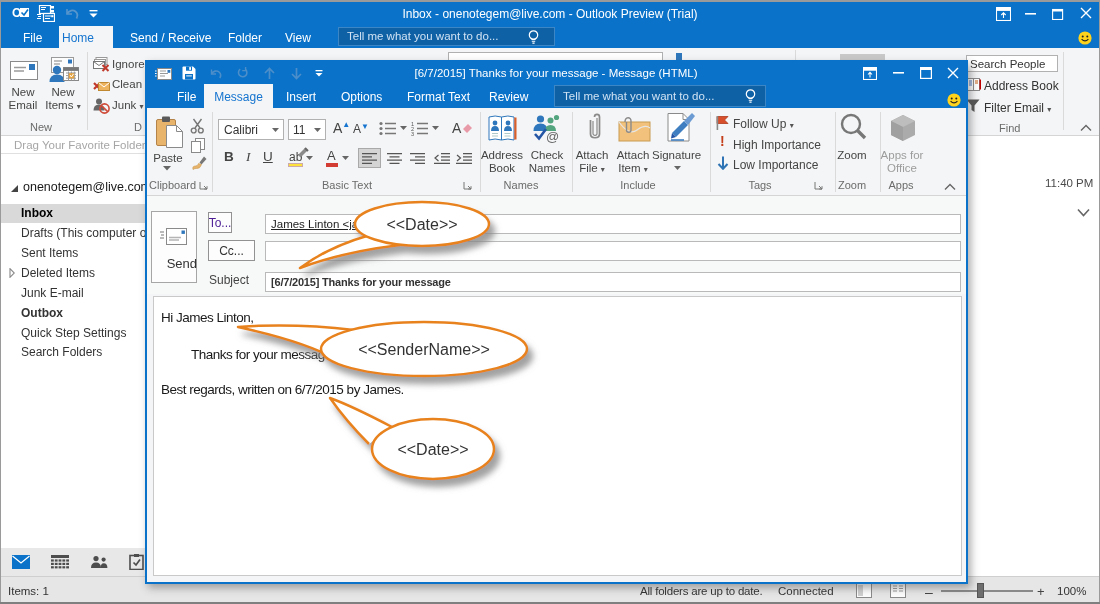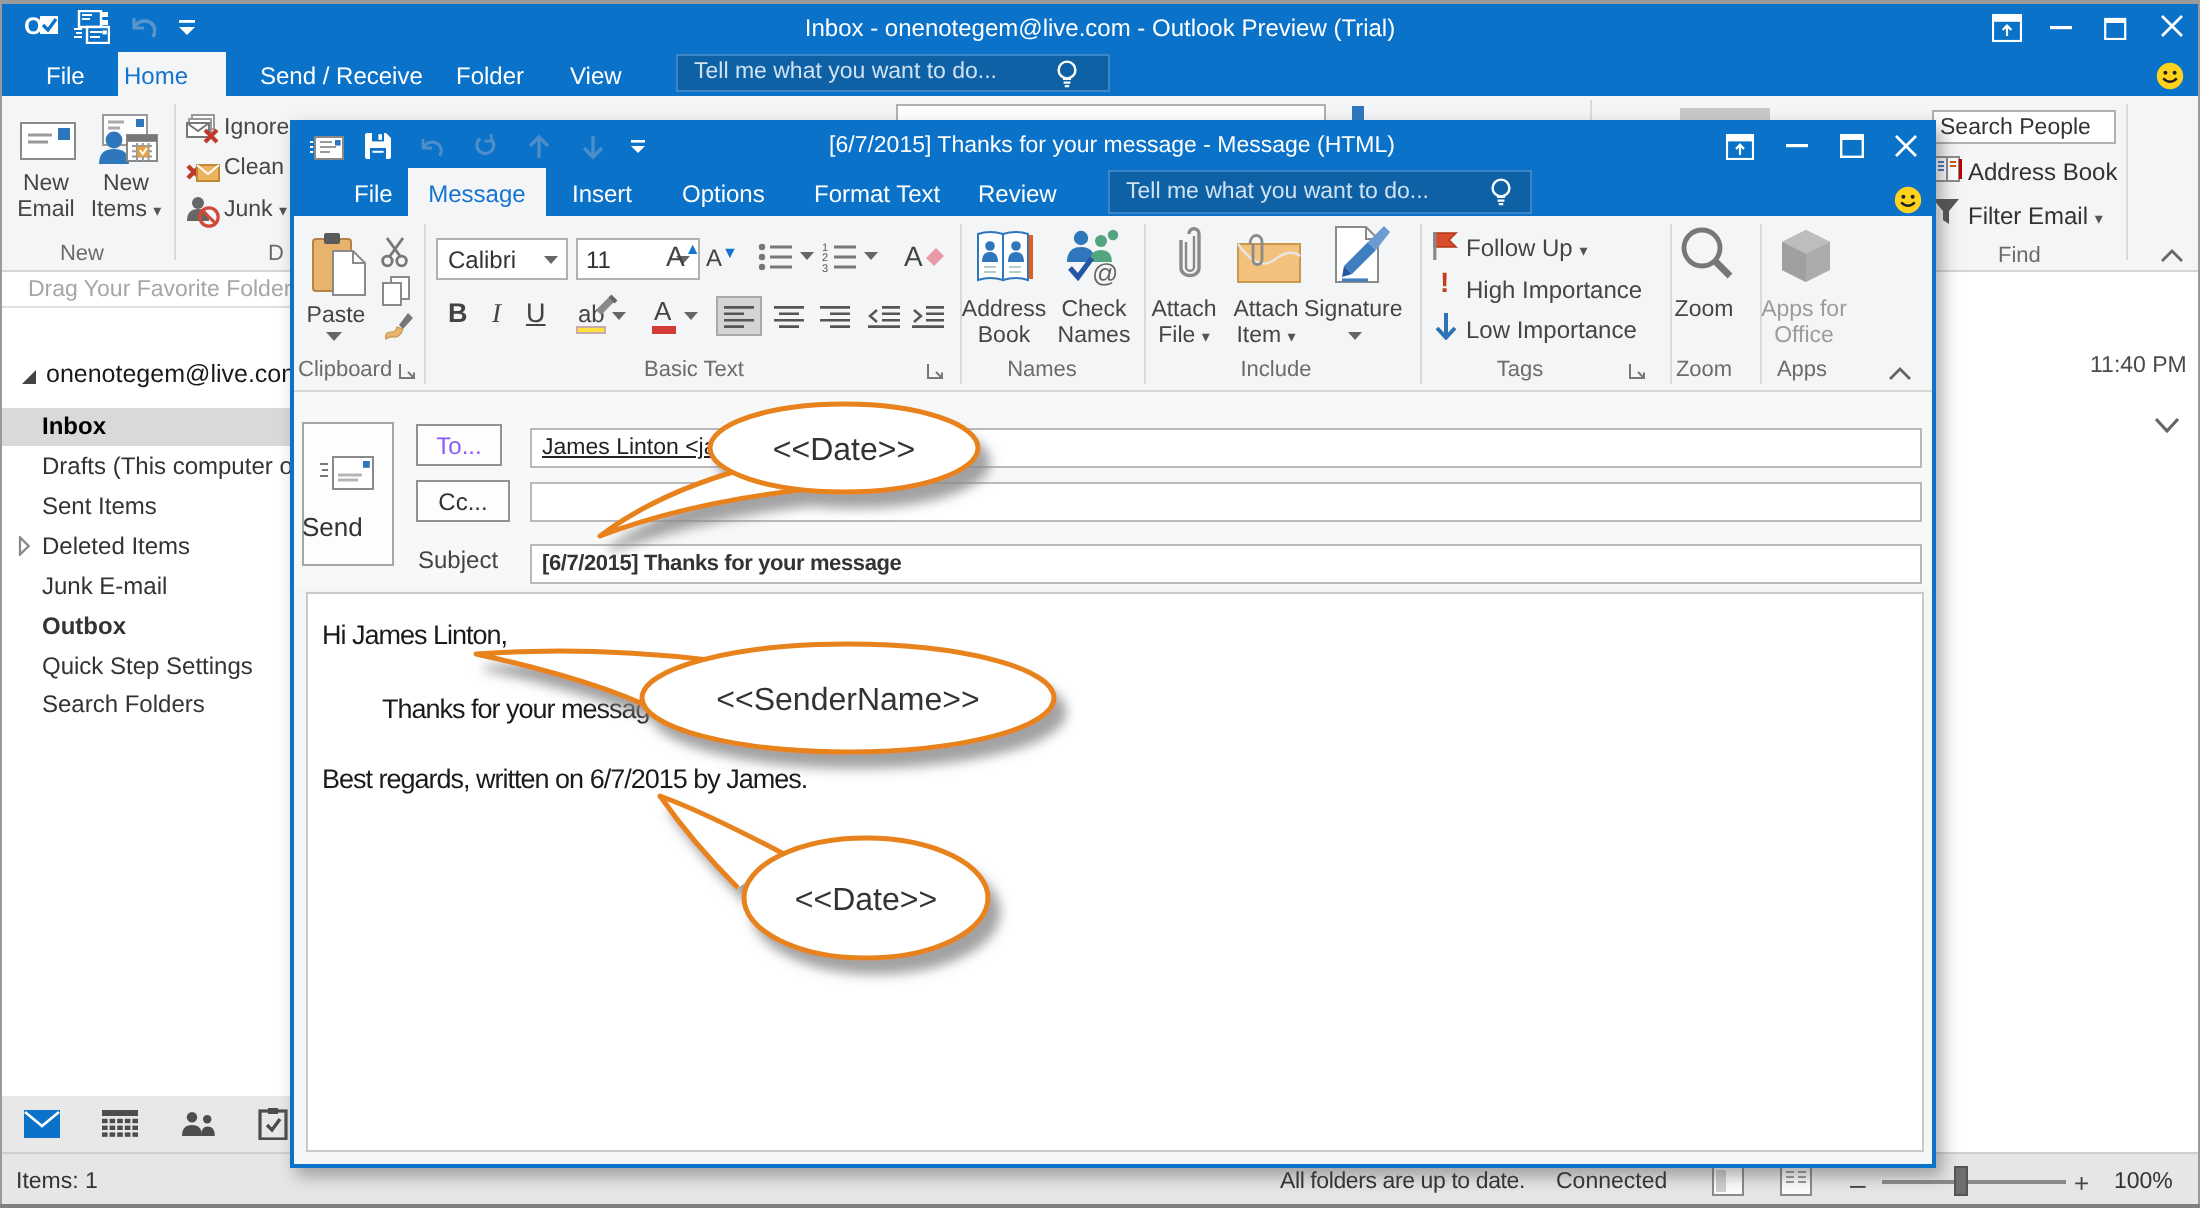--- a/index.html
+++ b/index.html
@@ -385,21 +385,21 @@
           <path d="M1 1 V8 H8 M5 5 L8 8 M8 5.2 V8 H5.2" fill="none" stroke="#777" stroke-width="1"></path>
         </svg>
       <div class="vsep" style="left:65px;top:4px;height:80px;"></div>
 
       <div class="fld ctr" style="left:71px;top:11px;width:66px;height:21px;">
         <span style="position:absolute;left:5px;top:3px;font-size:12px;color:#333;">Calibri</span>
         <svg style="position:absolute;right:4px;top:8px;" width="7" height="5" viewBox="0 0 7 5">
             <path d="M0 0 L3.5 4 L7 0 Z" fill="#666"></path>
           </svg>
       </div>
-      <div class="fld ctr" style="left:141px;top:11px;width:62px;height:21px;">
+      <div class="fld ctr" style="left:141px;top:11px;width:38px;height:21px;">
         <span style="position:absolute;left:4px;top:3px;font-size:12px;color:#333;">11</span>
         <svg style="position:absolute;right:4px;top:8px;" width="7" height="5" viewBox="0 0 7 5">
             <path d="M0 0 L3.5 4 L7 0 Z" fill="#666"></path>
           </svg>
       </div>
       <div class="abs" style="left:186px;top:12px;font-size:14px;color:#444;">A<span style="font-size:8px;vertical-align:6px;color:#1474cf;">▲</span></div>
       <div class="abs" style="left:206px;top:14px;font-size:12px;color:#444;">A<span style="font-size:8px;vertical-align:4px;color:#1474cf;">▼</span></div>
 
       <svg class="abs" style="left:232px;top:13px;" width="18" height="15" viewBox="0 0 18 15">
         <circle cx="2" cy="2.5" r="1.6" fill="#777"></circle>
@@ -558,23 +558,23 @@
 
     <div class="abs" style="left:0;top:134px;width:819px;height:98px;background:#f7f8f8;" id="composehdr">
 
       <div class="abs" style="left:4px;top:15px;width:46px;height:72px;background:#fdfdfd;border:1px solid #a6a6a6;"></div>
       <svg class="abs" style="left:13px;top:32px;" width="27" height="18" viewBox="0 0 27 18">
         <path d="M0 4 h4 M1 7 h3 M0 10 h4" stroke="#777" stroke-width="1.1"></path>
         <rect x="6.5" y="0.5" width="20" height="16" fill="#fff" stroke="#8a8a8a"></rect>
         <path d="M9 9.5 h12 M9 12 h10" stroke="#b5b5b5" stroke-width="1.6"></path>
         <rect x="21.5" y="2.5" width="3.4" height="3.4" fill="#2e77bc"></rect>
       </svg>
-      <div class="abs" style="left:4px;top:60px;width:46px;text-align:left;font-size:13px;color:#333;">Send</div>
-
-      <div class="abs ctr" style="left:61px;top:16px;width:43px;height:21px;background:#fdfdfd;border:1px solid #929292;font-size:12px;color:#8b5cf6;">To...</div>
+      <div class="abs" style="left:4px;top:60px;width:46px;text-align:right;font-size:13px;color:#333;">Send</div>
+
+      <div class="abs ctr" style="left:61px;top:16px;width:24px;height:21px;background:#fdfdfd;border:1px solid #929292;font-size:12px;color:#4c1d95;">To...</div>
       <div class="fld" style="left:118px;top:18px;width:696px;height:20px;border-color:#b9b9b9;">
         <span style="position:absolute;left:5px;top:3px;font-size:11.5px;color:#222;text-decoration:underline;">James Linton &lt;james</span>
       </div>
 
       <div class="abs ctr" style="left:61px;top:44px;width:47px;height:21px;background:#fdfdfd;border:1px solid #929292;font-size:12px;color:#333;">Cc...</div>
       <div class="fld" style="left:118px;top:45px;width:696px;height:20px;border-color:#b9b9b9;"></div>
 
       <div class="abs" style="left:62px;top:77px;font-size:12px;color:#444;">Subject</div>
       <div class="fld" style="left:118px;top:76px;width:696px;height:20px;border-color:#b9b9b9;">
         <span style="position:absolute;left:5px;top:3px;font-size:11px;font-weight:bold;letter-spacing:-0.2px;color:#333;">[6/7/2015] Thanks for your message</span>

